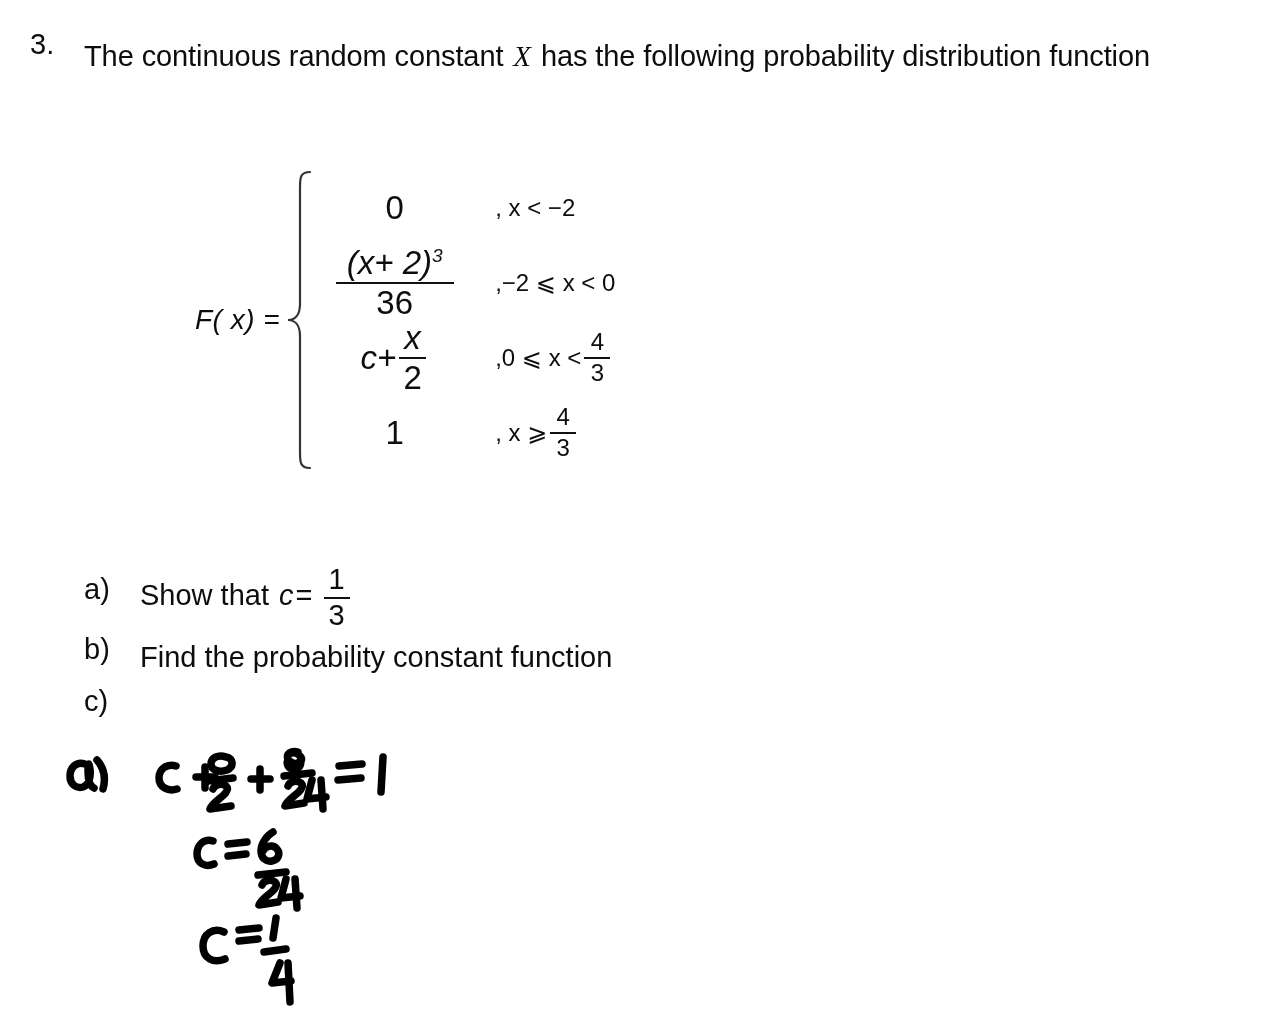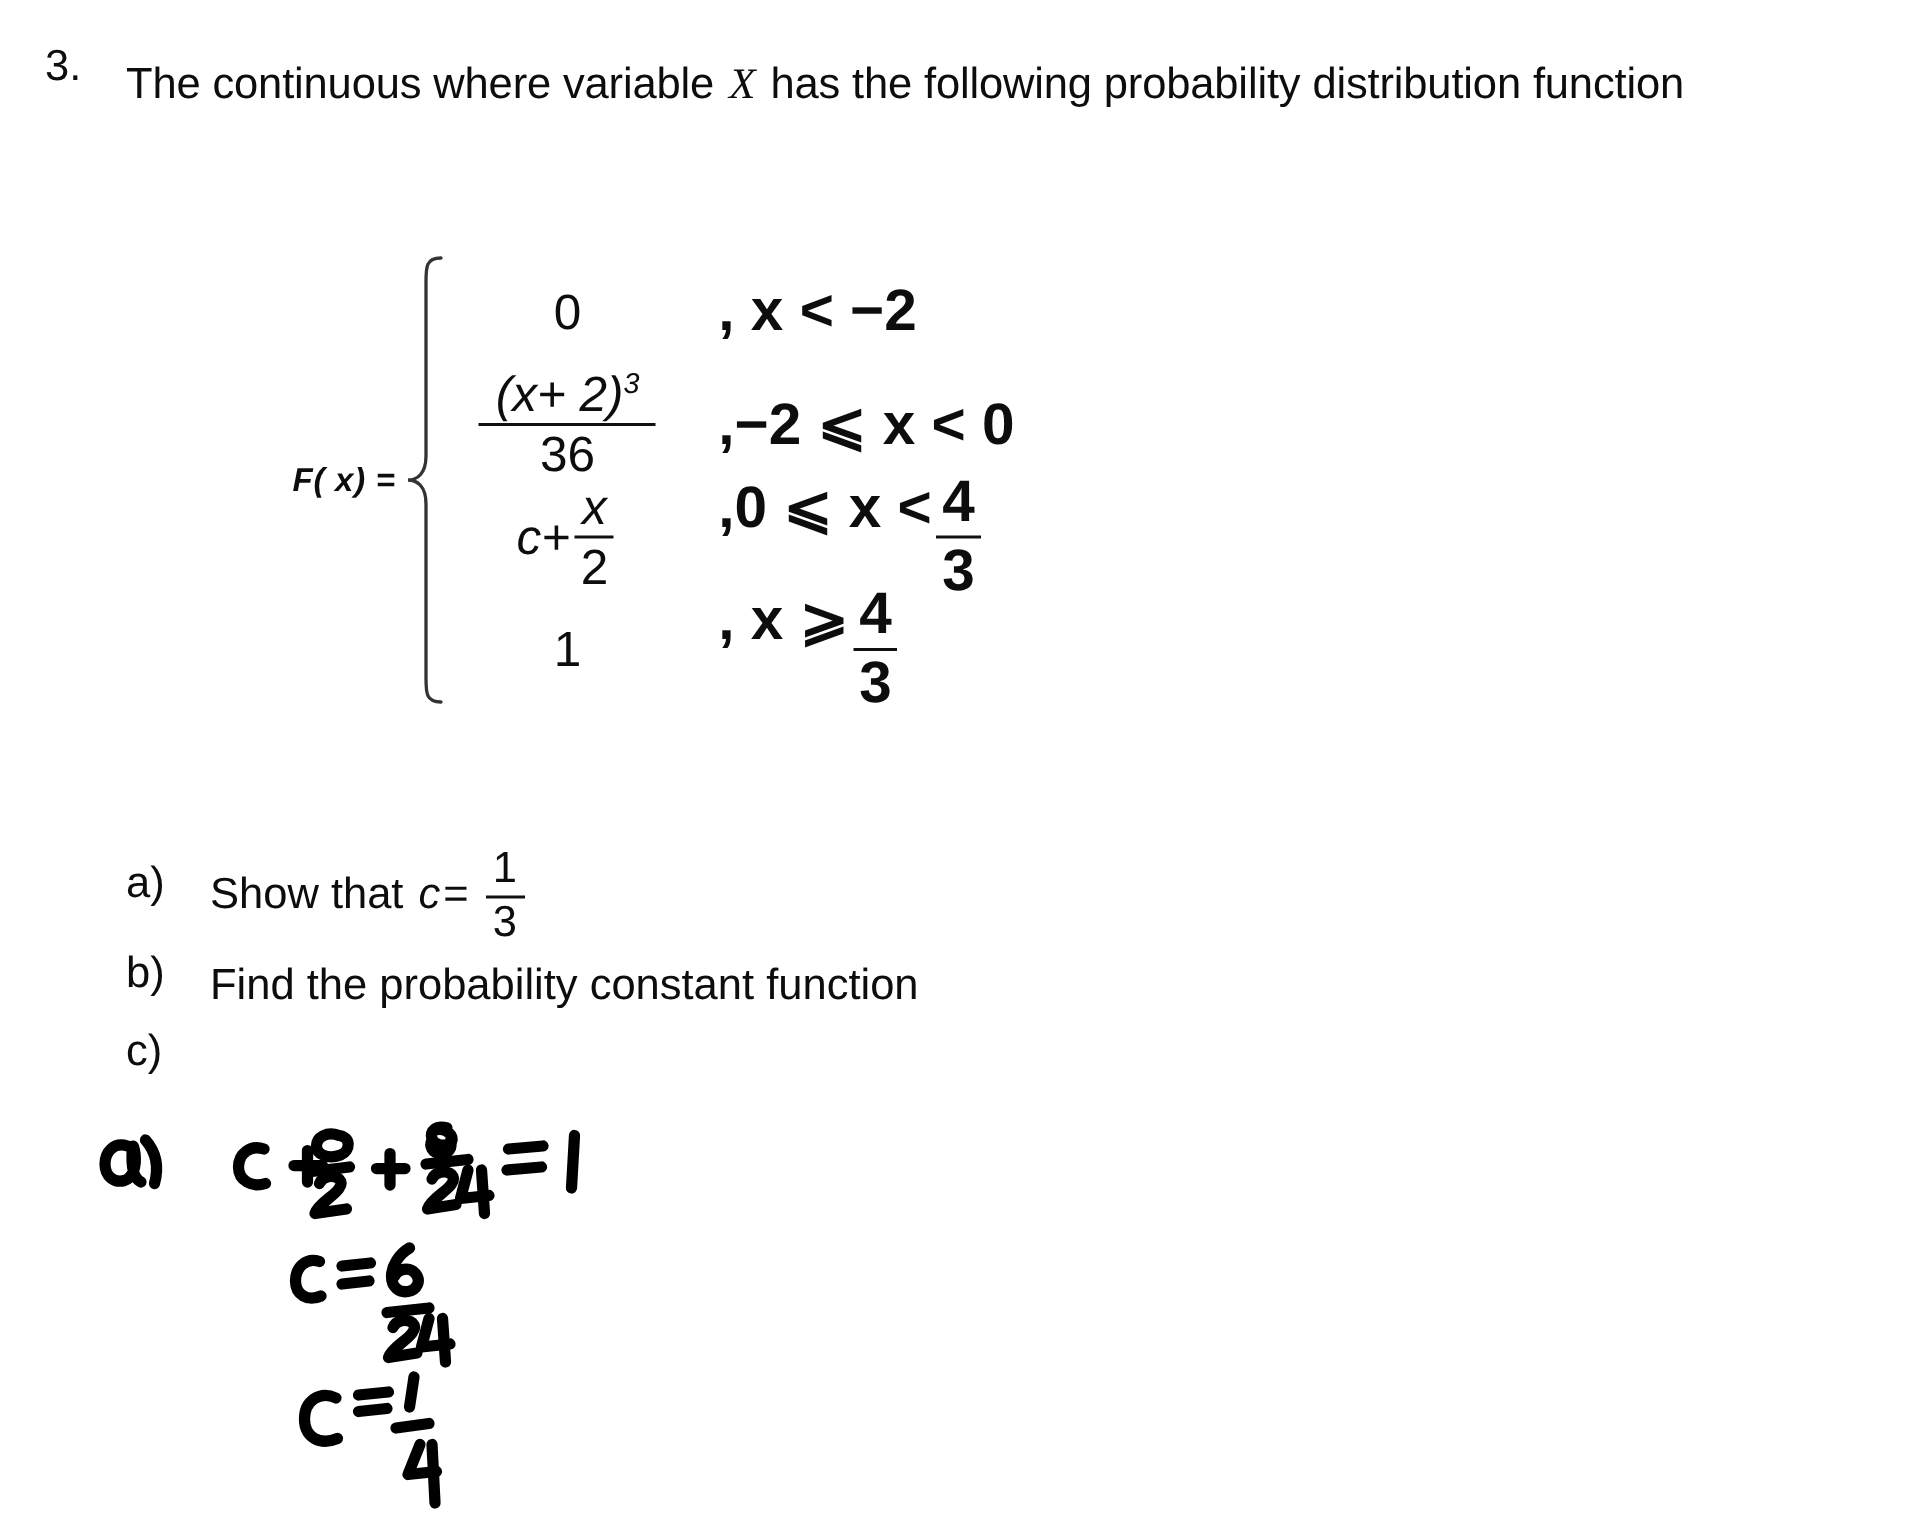--- a/index.html
+++ b/index.html
@@ -56,26 +56,25 @@
   
   .piecewise {
     position: absolute;
     left: 195px;
     top: 170px;
     display: flex;
     align-items: center;
     font-family: "Liberation Sans", sans-serif;
   }
   .fx-label {
-    font-size: 22px;
+    font-size: 28px;
     font-style: italic;
     white-space: nowrap;
     padding-right: 6px;
     letter-spacing: 0.5px;
-    font-weight: bold;
   }
   .brace {
     position: relative;
     width: 26px;
     height: 300px;
     flex: 0 0 auto;
   }
   .brace svg { display: block; }
 
   .rows {
@@ -92,24 +91,24 @@
   .pexpr {
     width: 165px;
     text-align: center;
     font-size: 33px;
     display: flex;
     align-items: center;
     justify-content: center;
   }
   .pcond {
     padding-left: 18px;
-    font-size: 39px;
-    display: flex;
+    font-size: 24px;
+    display: flex;
+    align-items: center;
     white-space: nowrap;
-    font-weight: bold;
   }
 
   
   .frac {
     display: inline-flex;
     flex-direction: column;
     align-items: center;
     vertical-align: middle;
     margin: 0 3px;
     line-height: 1.02;
@@ -161,21 +160,21 @@
   .hand-layer { position: absolute; left: 0; top: 0; }
 </style>
 </head>
 <body>
 
 <div class="page">
 
   <div class="q-number">3.</div>
 
   <div class="q-body">
-    <div><span>The continuous where variable </span><span class="mathvar">X</span><span> has the following probability distribution function</span></div>
+    <div><span>The continuous random constant </span><span class="mathvar">X</span><span> has the following probability distribution function</span></div>
   </div>
 
   <div class="piecewise">
 
     <div class="fx-label">F( x) =</div>
 
     <div class="brace">
       <svg width="26" height="300" viewBox="0 0 26 300" aria-hidden="true">
         <path d="M24 2 C14 2 14 8 14 18 L14 134 C14 146 8 150 2 150 C8 150 14 154 14 166 L14 282 C14 292 14 298 24 298" fill="none" stroke="#333" stroke-width="2.2" stroke-linecap="round"></path>
       </svg>

